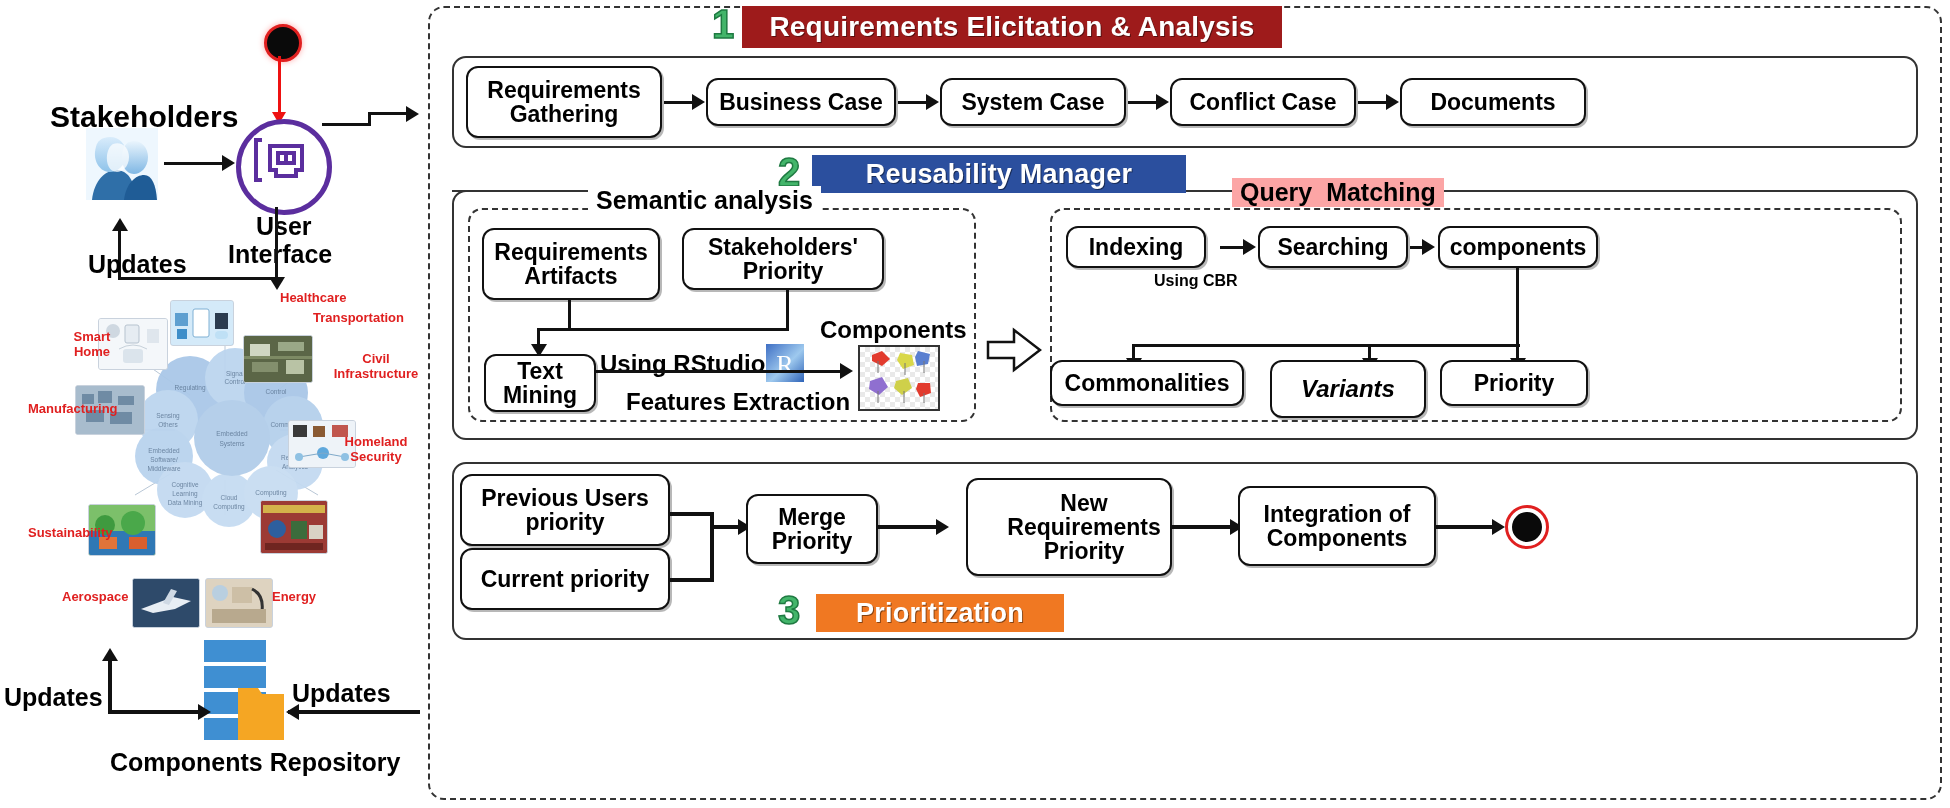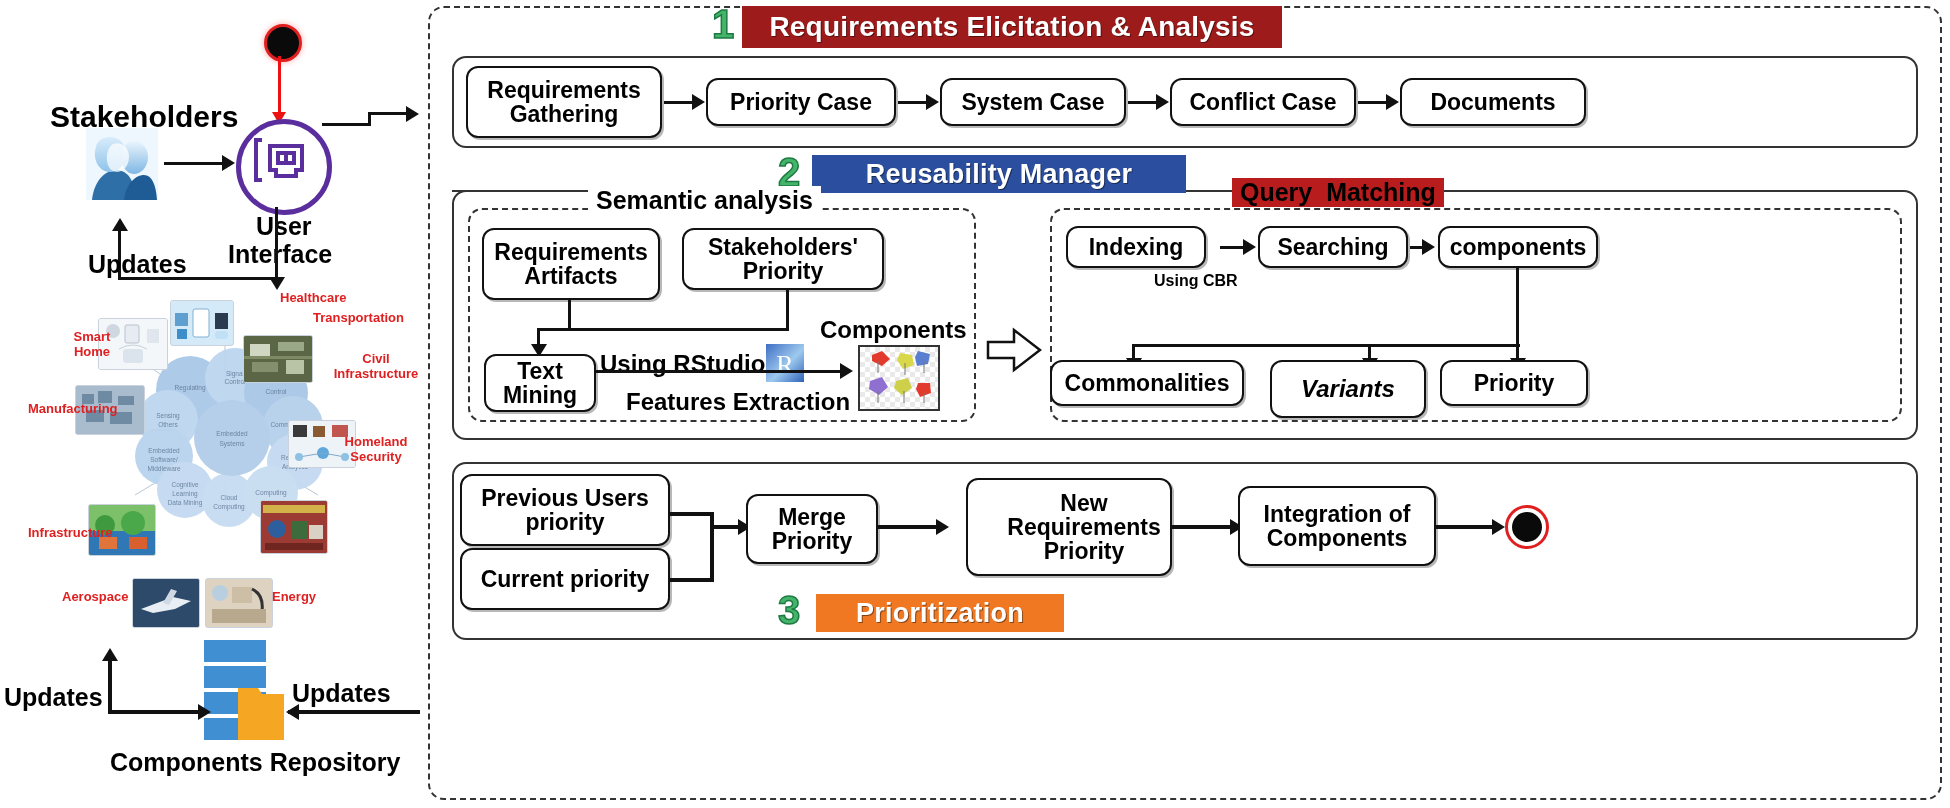--- a/index.html
+++ b/index.html
@@ -238,21 +238,21 @@
   <div class="thumb" style="left:88px;top:504px;width:66px;height:50px;background:#6fb45f;">
     <svg width="66" height="50" viewBox="0 0 66 50">
         <rect width="66" height="50" fill="#7cc06a"></rect>
         <rect x="0" y="26" width="66" height="24" fill="#2f78b5"></rect>
         <circle cx="16" cy="20" r="10" fill="#3f9a3f"></circle>
         <circle cx="44" cy="18" r="12" fill="#4aa84a"></circle>
         <rect x="10" y="32" width="18" height="12" fill="#e0743a"></rect>
         <rect x="40" y="32" width="18" height="12" fill="#d95f2e"></rect>
       </svg>
   </div>
-  <div class="wlabel" style="left:28px;top:526px;font-size:13px;">Infrastructure</div>
+  <div class="wlabel" style="left:28px;top:526px;font-size:13px;">Sustainability</div>
 
   <div class="thumb" style="left:75px;top:385px;width:68px;height:48px;background:#9fb3c6;">
     <svg width="68" height="48" viewBox="0 0 68 48">
         <rect width="68" height="48" fill="#a8bccd"></rect>
         <g fill="#6f8ba4">
           <rect x="6" y="8" width="12" height="10"></rect>
           <rect x="22" y="5" width="14" height="12"></rect>
           <rect x="42" y="10" width="16" height="9"></rect>
           <rect x="10" y="24" width="18" height="12"></rect>
           <rect x="34" y="26" width="22" height="12"></rect>
@@ -303,21 +303,21 @@
   <div class="stepnum" style="left:712px;top:2px;font-size:40px;">1</div>
 
   <div class="rbox" style="left:466px;top:66px;width:196px;height:72px;font-size:23px;flex-direction:column;">
     <span>Requirements</span>
     <span>Gathering</span>
   </div>
   <div class="ln" style="left:664px;top:101px;width:32px;height:3px;"></div>
   <div class="ah-r" style="left:692px;top:94px;"></div>
 
   <div class="rbox" style="left:706px;top:78px;width:190px;height:48px;font-size:23px;">
-    <span>Priority Case</span>
+    <span>Business Case</span>
   </div>
   <div class="ln" style="left:898px;top:101px;width:32px;height:3px;"></div>
   <div class="ah-r" style="left:926px;top:94px;"></div>
 
   <div class="rbox" style="left:940px;top:78px;width:186px;height:48px;font-size:23px;">
     <span>System Case</span>
   </div>
   <div class="ln" style="left:1128px;top:101px;width:32px;height:3px;"></div>
   <div class="ah-r" style="left:1156px;top:94px;"></div>
 
@@ -402,21 +402,21 @@
     </svg>
   </div>
 
   <div class="bigarrow" style="left:986px;top:326px;width:56px;height:48px;">
     <svg width="56" height="48" viewBox="0 0 56 48">
       <path d="M2 16 L28 16 L28 4 L54 24 L28 44 L28 32 L2 32 Z" fill="#ffffff" stroke="#111" stroke-width="2.5" stroke-linejoin="miter"></path>
     </svg>
   </div>
 
   <div class="dashed" style="left:1050px;top:208px;width:852px;height:214px;"></div>
-  <div class="plain" style="left:1232px;top:178px;font-size:25px;background:#b91c1c;padding:0 8px;">Query  Matching</div>
+  <div class="plain" style="left:1232px;top:178px;font-size:25px;background:#fca5a5;padding:0 8px;">Query  Matching</div>
 
   <div class="rbox" style="left:1066px;top:226px;width:140px;height:42px;font-size:23px;">
     <span>Indexing</span>
   </div>
   <div class="ln" style="left:1220px;top:246px;width:28px;height:3px;"></div>
   <div class="ah-r" style="left:1243px;top:239px;"></div>
 
   <div class="rbox" style="left:1258px;top:226px;width:150px;height:42px;font-size:23px;">
     <span>Searching</span>
   </div>

